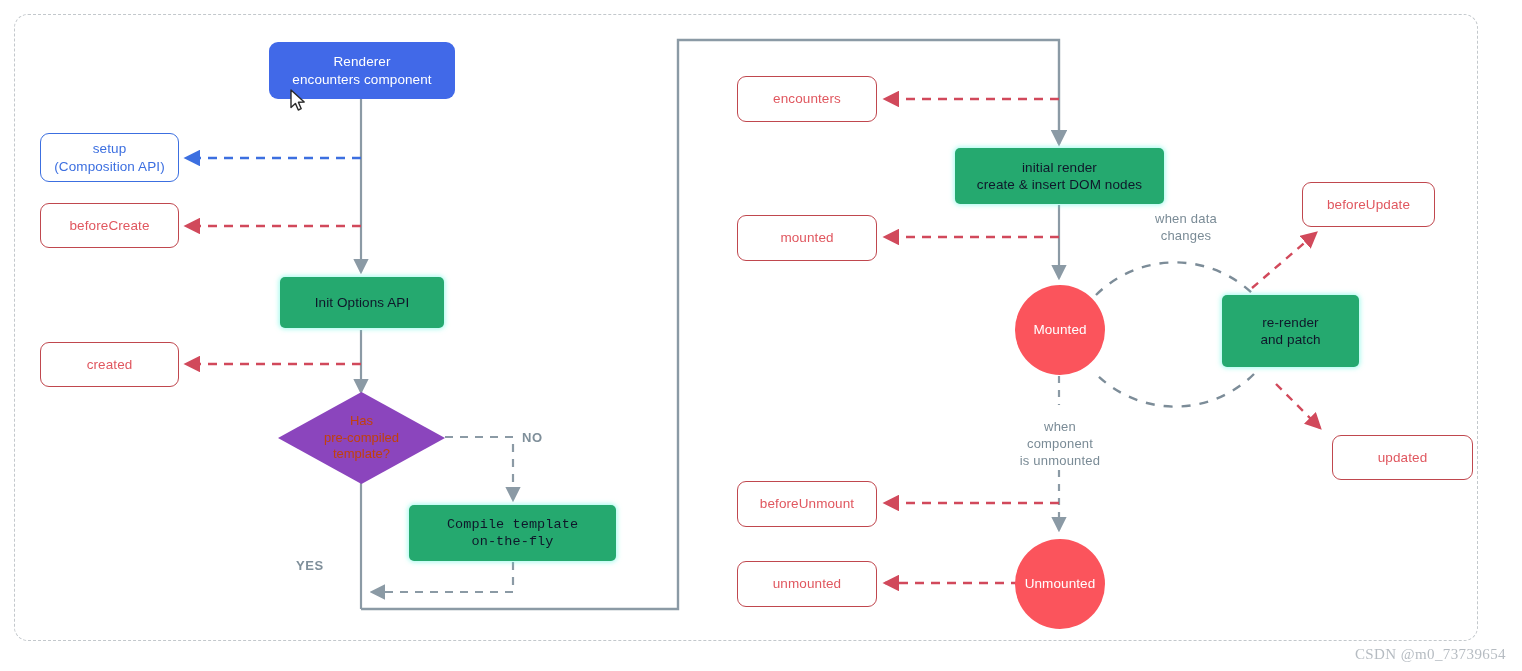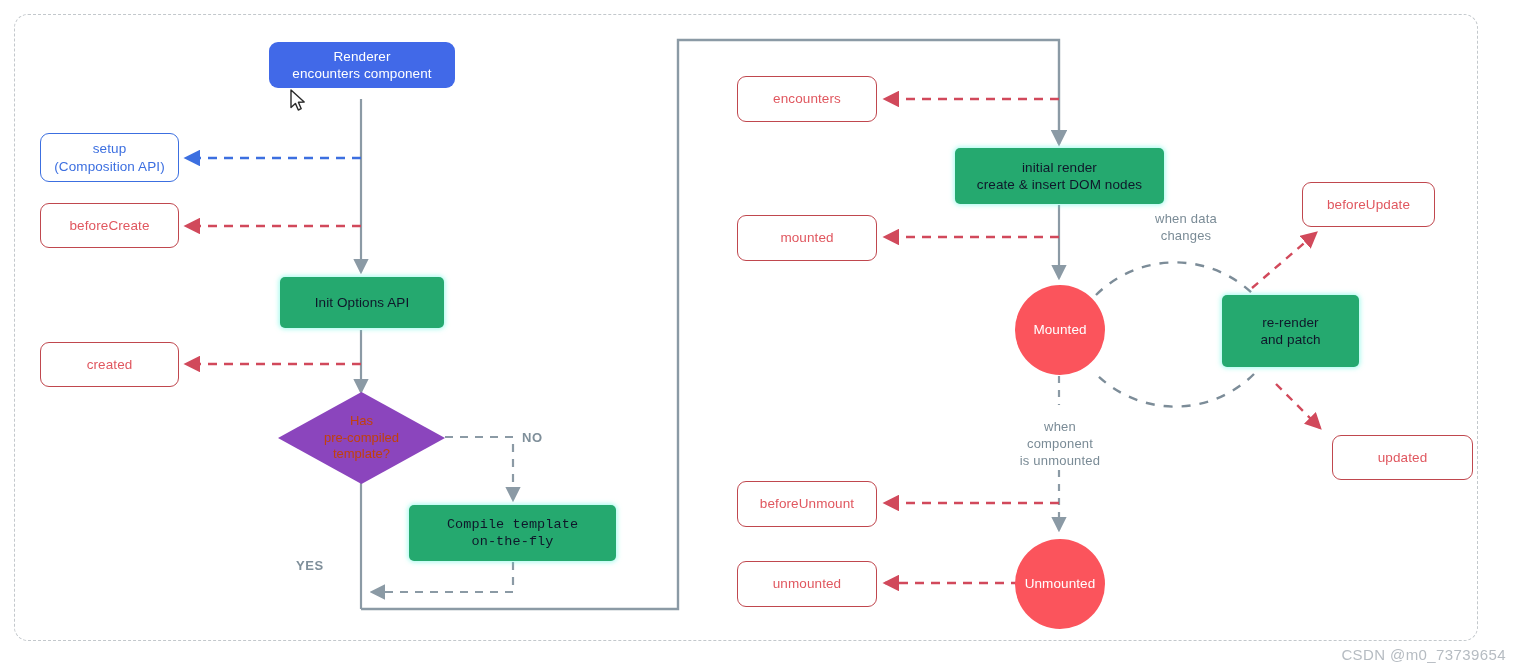--- a/index.html
+++ b/index.html
@@ -128,20 +128,21 @@
     letter-spacing: .6px;
   }
 
   .watermark {
     position: absolute;
     right: 16px;
     bottom: 8px;
     color: #b6bcc2;
     font-size: 15px;
     letter-spacing: .4px;
+    font-family: Liberation Serif, serif;
   }
 
   .cursor {
     position: absolute;
     pointer-events: none;
   }
 </style>
 </head>
 <body>
 
@@ -193,21 +194,21 @@
 
   <path d="M 1096 295 A 112 112 0 0 1 1254 295" fill="none" stroke="#7c8c98" stroke-width="2.4" stroke-dasharray="9 9"></path>
 
   <path d="M 1254 374 A 112 112 0 0 1 1096 374" fill="none" stroke="#7c8c98" stroke-width="2.4" stroke-dasharray="9 9"></path>
 
   <path d="M 1252 288 L 1316 233" fill="none" stroke="#d1495b" stroke-width="2.4" stroke-dasharray="8 7" marker-end="url(#arrow-red)"></path>
 
   <path d="M 1276 384 L 1320 428" fill="none" stroke="#d1495b" stroke-width="2.4" stroke-dasharray="8 7" marker-end="url(#arrow-red)"></path>
 </svg>
 
-<div class="node node-blue-solid" style="left:269px; top:42px; width:186px; height:46px;">Renderer
+<div class="node node-blue-solid" style="left:269px; top:42px; width:186px; height:57px;">Renderer
 encounters component</div>
 
 <div class="node node-hook-blue" style="left:40px; top:133px; width:139px; height:49px;">setup
 (Composition API)</div>
 
 <div class="node node-hook-red" style="left:40px; top:203px; width:139px; height:45px;">beforeCreate</div>
 
 <div class="node node-green" style="left:280px; top:277px; width:164px; height:51px;">Init Options API</div>
 
 <div class="node node-hook-red" style="left:40px; top:342px; width:139px; height:45px;">created</div>

